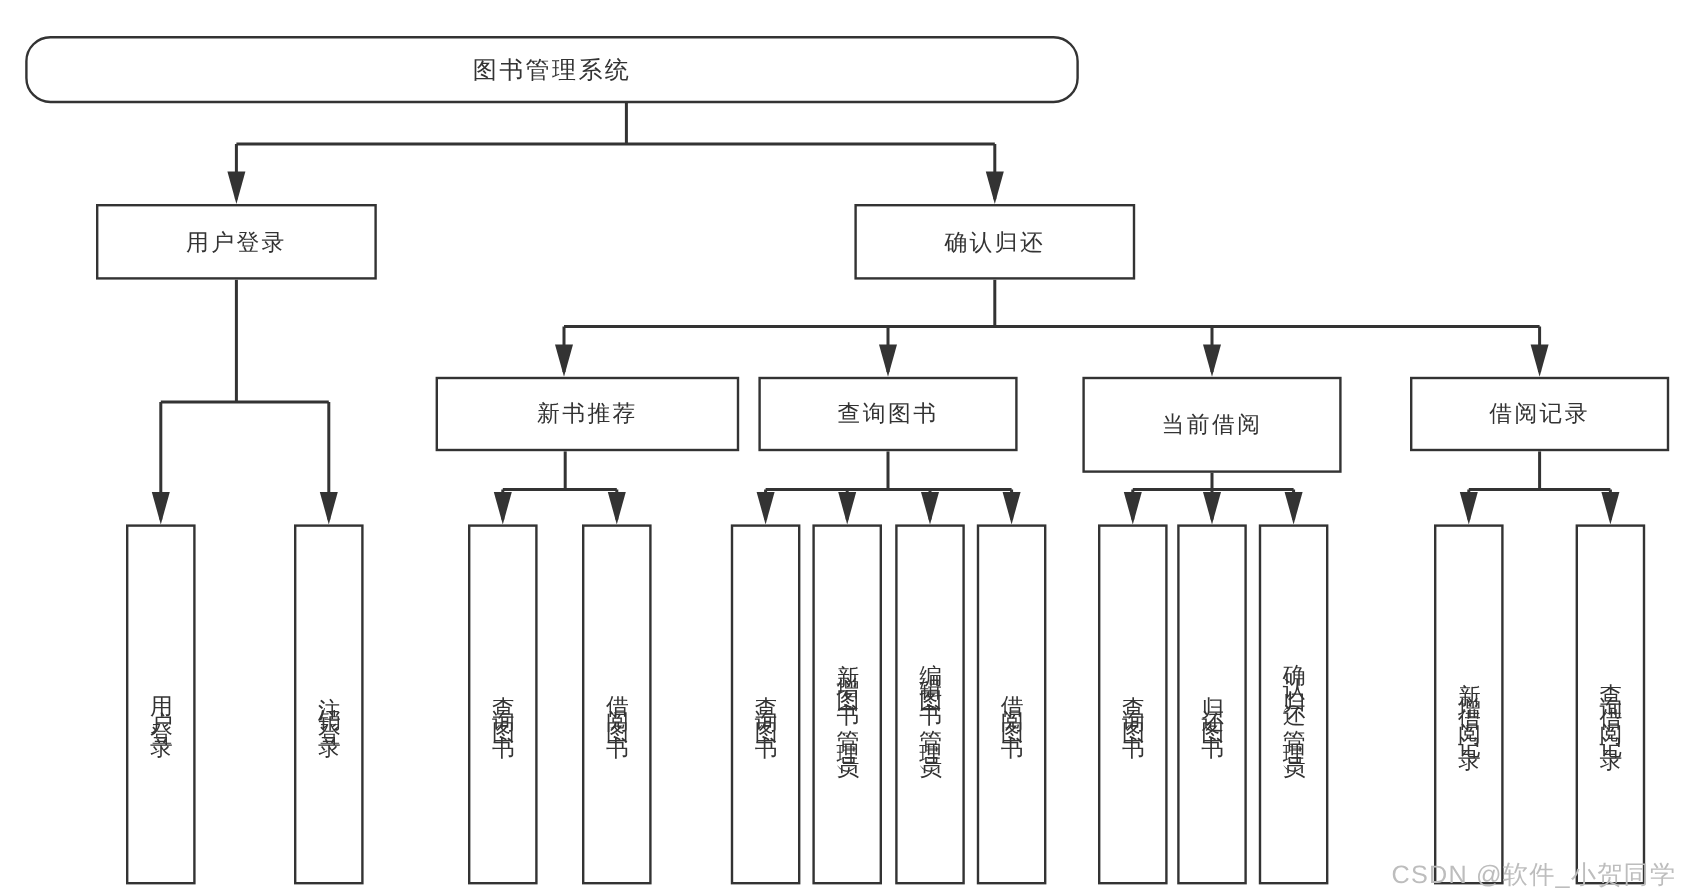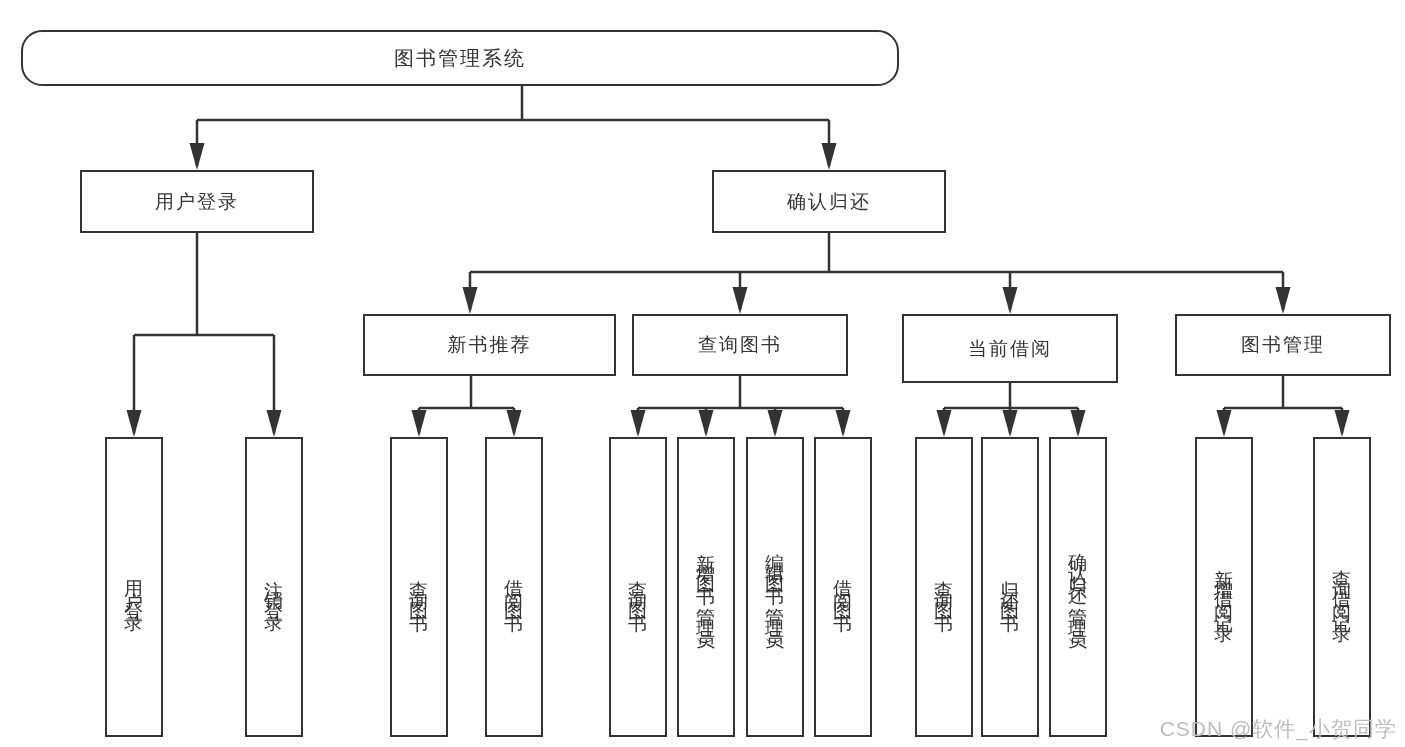--- a/index.html
+++ b/index.html
@@ -102,25 +102,25 @@
   <div class="box" style="left:712px;top:170px;width:234px;height:63px;">
     <span>确认归还</span>
   </div>
 
   <div class="box" style="left:363px;top:314px;width:253px;height:62px;">
     <span>新书推荐</span>
   </div>
   <div class="box" style="left:632px;top:314px;width:216px;height:62px;">
     <span>查询图书</span>
   </div>
-  <div class="box" style="left:902px;top:314px;width:216px;height:69px;">
+  <div class="box" style="left:902px;top:314px;width:216px;height:80px;">
     <span>当前借阅</span>
   </div>
   <div class="box" style="left:1175px;top:314px;width:216px;height:62px;">
-    <span>图书管理</span>
+    <span>借阅记录</span>
   </div>
 
   <div class="box leaf" style="left:105px;top:437px;width:58px;height:300px;">
     <span class="vtext">用户登录</span>
   </div>
   <div class="box leaf" style="left:245px;top:437px;width:58px;height:300px;">
     <span class="vtext">注销登录</span>
   </div>
 
   <div class="box leaf" style="left:390px;top:437px;width:58px;height:300px;">

